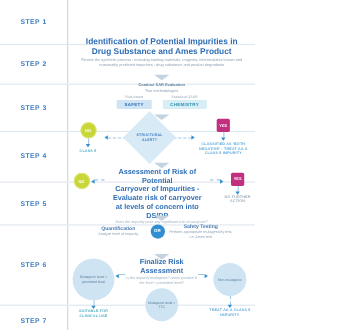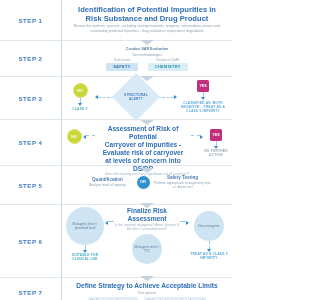--- a/index.html
+++ b/index.html
@@ -16,21 +16,21 @@
   
   .row{position:relative;display:flex;align-items:stretch;border-bottom:1px solid #dfe7ee;}
   .steplab{
     width:62px;min-width:62px;
     display:flex;align-items:center;justify-content:center;
     font-size:6.2px;font-weight:bold;letter-spacing:.45px;
     color:#3f7fc1;
     border-right:1px solid #c9d7e4;
     box-sizing:border-box;
   }
-  .content{flex:1;position:relative;padding:2px 3px;box-sizing:border-box;}
+  .content{flex:1;position:relative;padding:2px 3px;box-sizing:border-box;margin-top:28px;}
 
   
   .title{
     text-align:center;color:#2f6eb5;font-weight:bold;
     font-size:7.6px;line-height:9px;
   }
   .title.sm{font-size:6.6px;line-height:8px;}
   .sub{
     text-align:center;color:#8fa2b4;font-size:3.5px;line-height:4.6px;
     margin-top:1px;
@@ -118,21 +118,21 @@
 </style>
 </head>
 <body>
 
 <div id="flow">
 
   <div class="row" style="height:40px;">
     <div class="steplab">STEP 1</div>
     <div class="content">
       <div class="title" style="margin-top:3px;">Identification of Potential Impurities in</div>
-      <div class="title">Risk Substance and Drug Product</div>
+      <div class="title">Drug Substance and Ames Product</div>
       <div class="sub">Review the synthetic process - including starting materials, reagents, intermediates known and reasonably predicted impurities - drug substance and product degradants</div>
     </div>
   </div>
 
   <div class="row" style="height:35px;">
     <div class="steplab">STEP 2</div>
     <div class="content">
       <div class="vcaret" style="margin-top:-3px;"></div>
       <div class="subdark" style="font-weight:bold;color:#5b7f9c;margin-top:2px;">Conduct SAR Evaluation</div>
       <div class="sub">Two methodologies</div>

